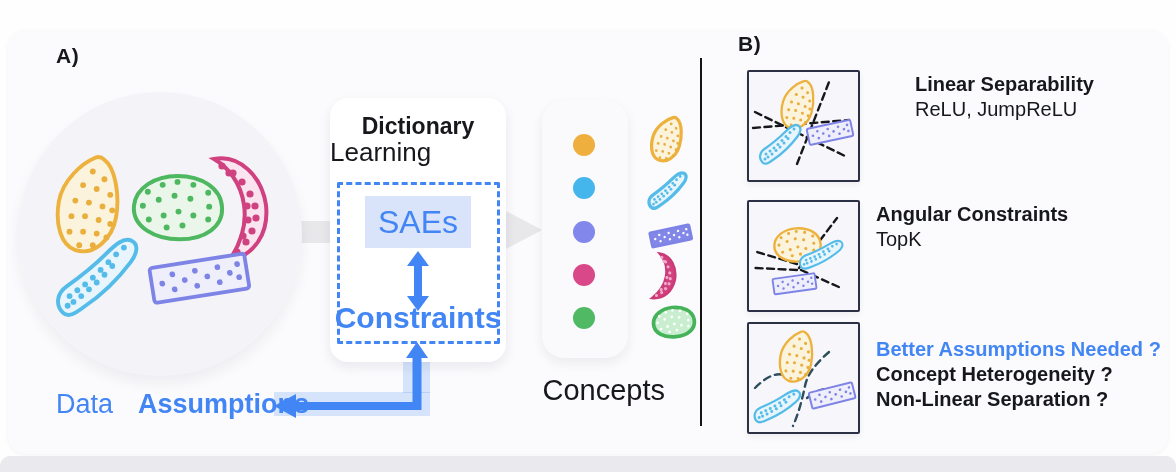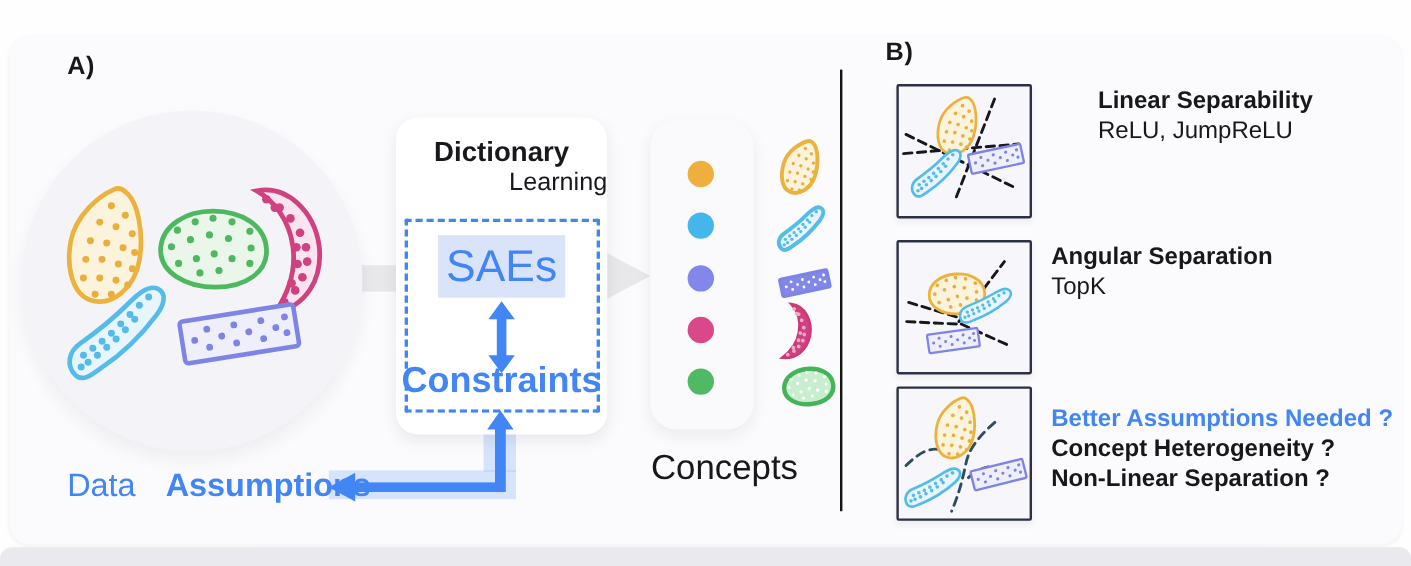--- a/index.html
+++ b/index.html
@@ -30,29 +30,29 @@
   .gray-triangle{
     left:506px;top:211px;width:0;height:0;z-index:1;
     border-left:36px solid #E8E8EB;border-top:19px solid transparent;border-bottom:19px solid transparent;
   }
   
   .dict-box{
     left:330px;top:98px;width:176px;height:264px;background:#FFFFFF;
     border-radius:18px;box-shadow:0 5px 12px rgba(30,30,60,0.08);z-index:3;
   }
   .dict-title{width:100%;text-align:center;top:15px;font-size:23px;font-weight:700;line-height:26px;}
-  .dict-sub{width:100%;text-align:right;top:41px;font-size:21px;font-weight:400;line-height:26px;}
+  .dict-sub{width:100%;text-align:left;top:41px;font-size:26px;font-weight:400;line-height:26px;}
   .dashed-box{
     left:7px;top:84px;width:157px;height:156px;
     border:3px dashed #4285F4;border-radius:2px;
   }
   .saes-chip{
     left:35px;top:98px;width:106px;height:52px;background:#D9E3FA;
     display:flex;align-items:center;justify-content:center;
-    font-size:37px;color:#4285F4;font-weight:400;
+    font-size:32px;color:#4285F4;font-weight:400;
   }
   .constraints{width:100%;text-align:center;top:203px;font-size:30px;font-weight:700;color:#4285F4;}
   .updown-arrow{left:74px;top:152px;z-index:4;}
   
   .vband{left:403px;top:346px;width:27px;height:47px;background:rgba(66,133,244,0.20);z-index:2;}
   .hband{left:274px;top:392px;width:156px;height:24px;background:rgba(66,133,244,0.20);z-index:2;}
   .arrow-svg{left:268px;top:338px;z-index:5;}
   .data-assumptions{left:56px;top:389px;font-size:27px;color:#4285F4;z-index:4;white-space:nowrap;}
   .data-assumptions .plain{font-weight:400;margin-right:25px;}
   .data-assumptions .bold{font-weight:700;}
@@ -283,21 +283,21 @@
     <path class="dash-black" d="M 50,66 L 88,16"></path>
     <path class="dash-black" d="M 48,62 L 8,50"></path>
     <path class="dash-black" d="M 48,68 L 6,66"></path>
     <path class="dash-black" d="M 52,68 L 92,86"></path>
     <use href="#g-green" class="sh-yellow" style="--sw:4.5" transform="translate(22,26) rotate(-4) scale(0.52)"></use>
     <use href="#g-cyan" class="sh-cyan" style="--sw:4.5" transform="translate(58,28) rotate(14) scale(0.46)"></use>
     <use href="#g-purple" class="sh-purple" style="--sw:4.5" transform="translate(22,76) rotate(-8) scale(0.42)"></use>
   </svg>
 </div>
 <div class="abs b-text" style="top:202px;">
-  <div class="b-title">Angular Separation</div>
+  <div class="b-title">Angular Constraints</div>
   <div class="b-sub">TopK</div>
 </div>
 
 <div class="abs b-box" style="left:747px;top:322px;">
   <svg width="108" height="107">
     <path class="dash-slate" d="M 6,64 C 22,48 34,46 46,58"></path>
     <path class="dash-slate" d="M 80,28 C 64,42 58,52 56,62 C 53,76 50,88 44,102"></path>
     <path class="dash-slate" d="M 58,74 C 70,64 80,62 94,68"></path>
     <use href="#g-yellow" class="sh-yellow" style="--sw:4.5" transform="translate(30,6) rotate(2) scale(0.52)"></use>
     <use href="#g-cyan" class="sh-cyan" style="--sw:4.5" transform="translate(12,56) rotate(12) scale(0.5)"></use>

